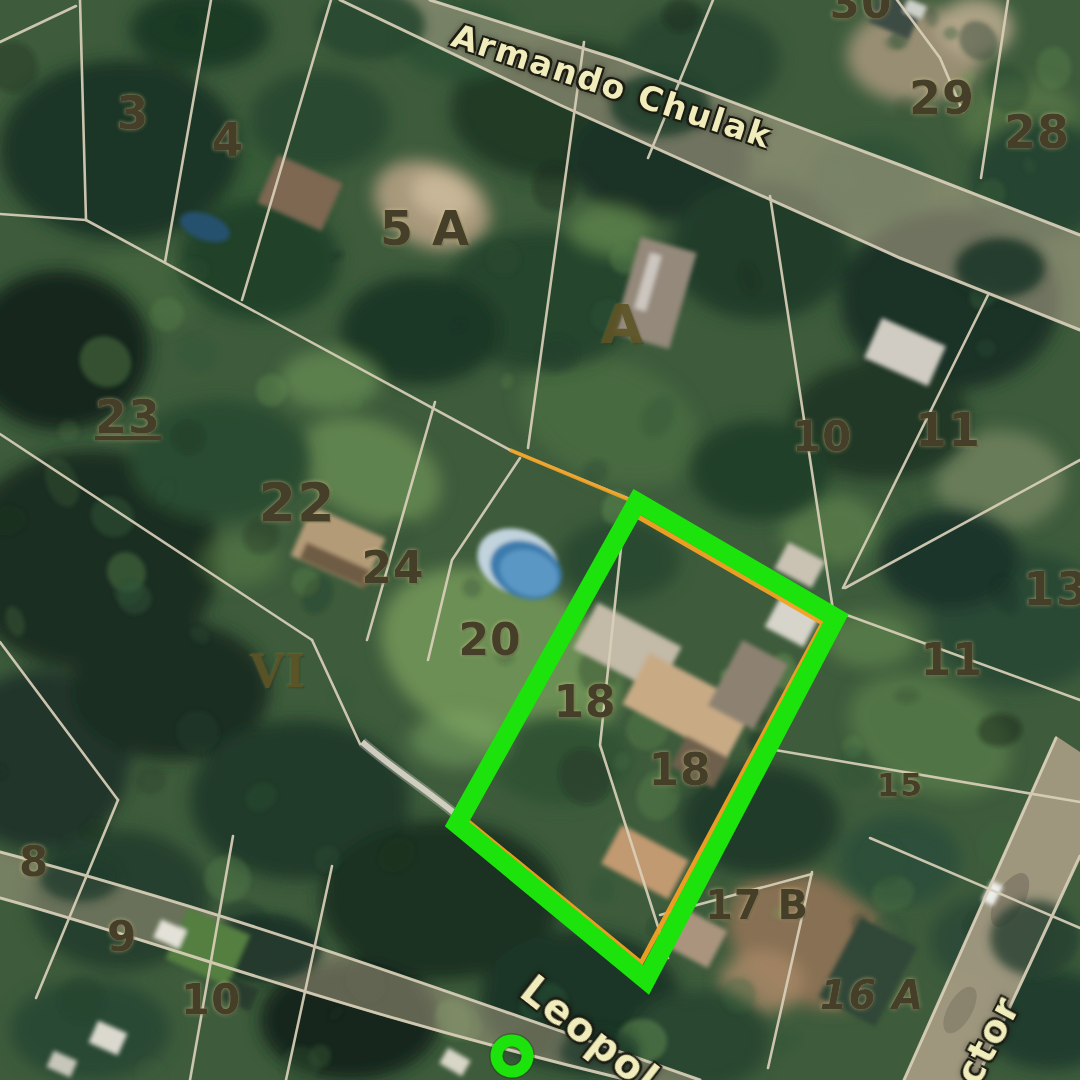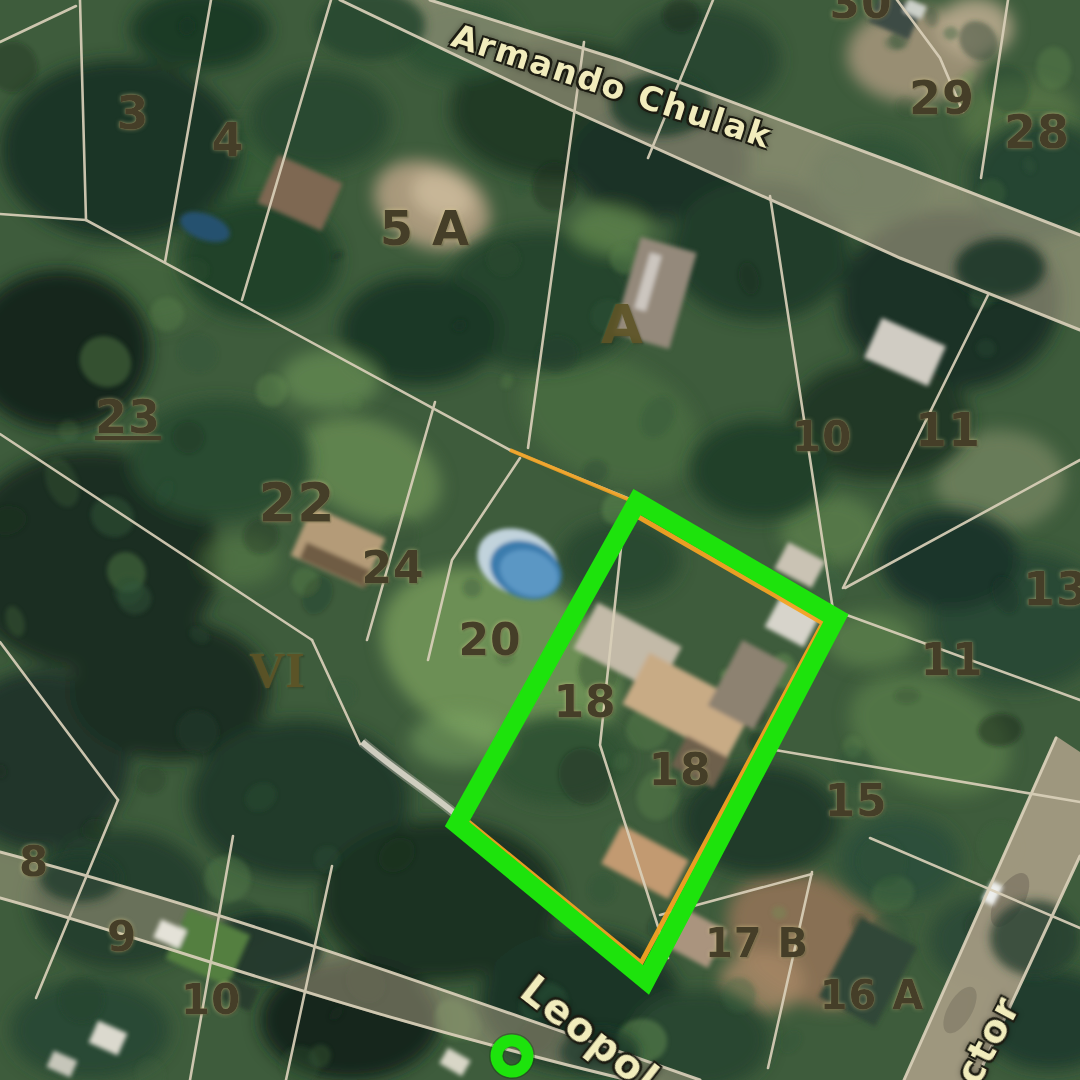--- a/index.html
+++ b/index.html
@@ -324,23 +324,23 @@
       <div class="maplabel parcel" style="left: 128px; top: 417px; font-size: 46px; transform: translate(-50%, -50%) rotate(0deg); text-decoration: underline;">23</div>
       <div class="maplabel parcel" style="left: 297px; top: 503px; font-size: 54px; transform: translate(-50%, -50%) rotate(0deg);">22</div>
       <div class="maplabel parcel" style="left: 393px; top: 568px; font-size: 44px; transform: translate(-50%, -50%) rotate(0deg);">24</div>
       <div class="maplabel parcel" style="left: 490px; top: 640px; font-size: 44px; transform: translate(-50%, -50%) rotate(0deg);">20</div>
       <div class="maplabel parcel" style="left: 585px; top: 702px; font-size: 44px; transform: translate(-50%, -50%) rotate(0deg);">18</div>
       <div class="maplabel parcel" style="left: 680px; top: 770px; font-size: 44px; transform: translate(-50%, -50%) rotate(0deg);">18</div>
       <div class="maplabel parcel" style="left: 822px; top: 437px; font-size: 42px; transform: translate(-50%, -50%) rotate(0deg);">10</div>
       <div class="maplabel parcel" style="left: 948px; top: 430px; font-size: 46px; transform: translate(-50%, -50%) rotate(0deg);">11</div>
       <div class="maplabel parcel" style="left: 1056px; top: 589px; font-size: 46px; transform: translate(-50%, -50%) rotate(0deg);">13</div>
       <div class="maplabel parcel" style="left: 952px; top: 660px; font-size: 44px; transform: translate(-50%, -50%) rotate(0deg);">11</div>
-      <div class="maplabel parcel" style="left: 856px; top: 785px; font-size: 44px; transform: translate(-50%, -50%) rotate(0deg); margin-top: 16px;">15</div>
-      <div class="maplabel parcel" style="left: 757px; top: 943px; font-size: 40px; transform: translate(-50%, -50%) rotate(0deg);">17 B</div>
-      <div class="maplabel parcel" style="left: 872px; top: 995px; font-size: 40px; transform: translate(-50%, -50%) rotate(0deg);">16 A</div>
+      <div class="maplabel parcel" style="left: 900px; top: 785px; font-size: 32px; transform: translate(-50%, -50%) rotate(0deg);">15</div>
+      <div class="maplabel parcel" style="left: 757px; top: 905px; font-size: 40px; transform: translate(-50%, -50%) rotate(0deg);">17 B</div>
+      <div class="maplabel parcel" style="left: 872px; top: 995px; font-size: 40px; transform: translate(-50%, -50%) rotate(0deg); font-style: italic;">16 A</div>
       <div class="maplabel parcel" style="left: 34px; top: 862px; font-size: 42px; transform: translate(-50%, -50%) rotate(0deg);">8</div>
       <div class="maplabel parcel" style="left: 122px; top: 937px; font-size: 42px; transform: translate(-50%, -50%) rotate(0deg);">9</div>
       <div class="maplabel parcel" style="left: 211px; top: 1000px; font-size: 42px; transform: translate(-50%, -50%) rotate(0deg);">10</div>
       <div class="maplabel section" style="left: 277px; top: 670px; font-size: 50px; transform: translate(-50%, -50%) rotate(0deg); font-family: Liberation Serif, serif;">VI</div>
       <div class="maplabel section" style="left: 622px; top: 325px; font-size: 54px; transform: translate(-50%, -50%) rotate(0deg);">A</div>
       <div class="maplabel street" style="left: 612px; top: 86px; font-size: 33px; transform: translate(-50%, -50%) rotate(18deg);">Armando Chulak</div>
       <div class="maplabel street" style="left: 590px; top: 1034px; font-size: 40px; transform: translate(-50%, -50%) rotate(38deg);">Leopol</div>
       <div class="maplabel street" style="left: 988px; top: 1040px; font-size: 38px; transform: translate(-50%, -50%) rotate(-62deg);">ctor</div>
     </div>
 </div>

